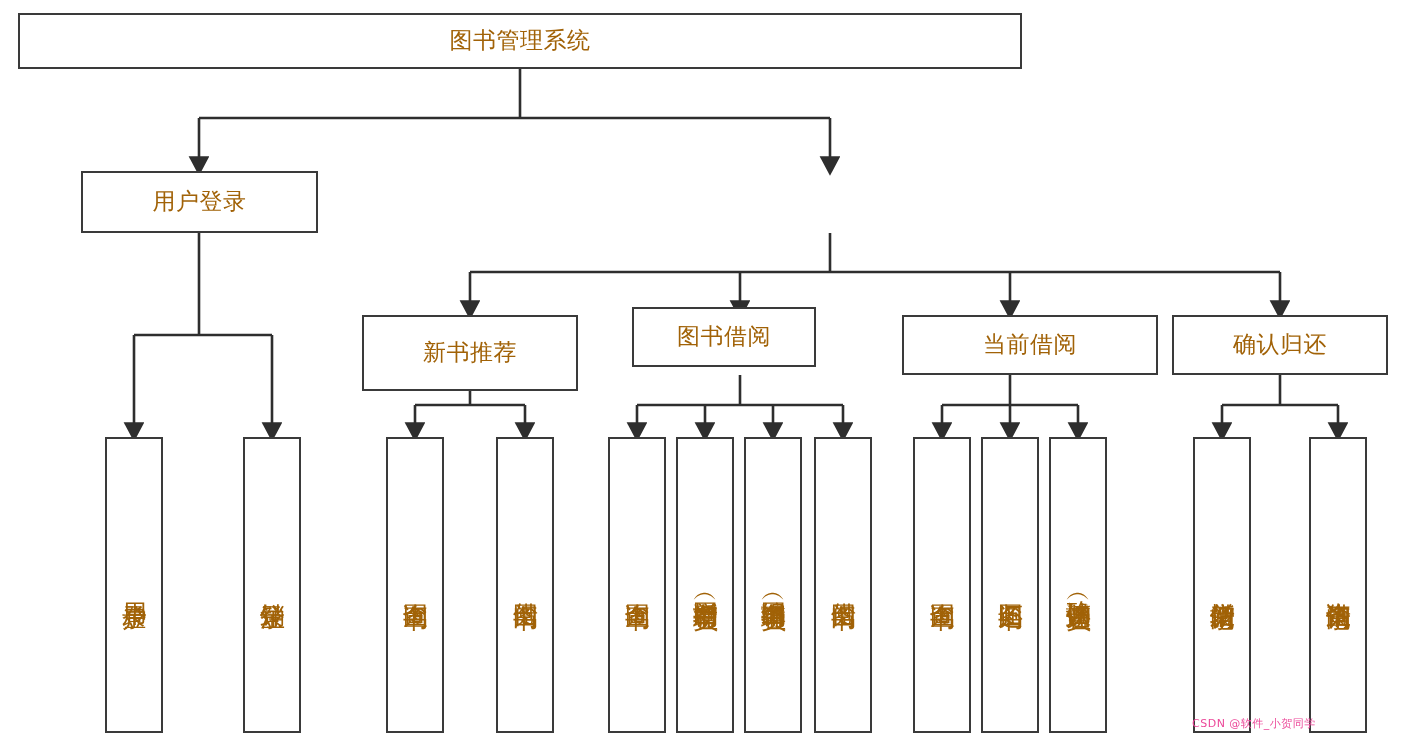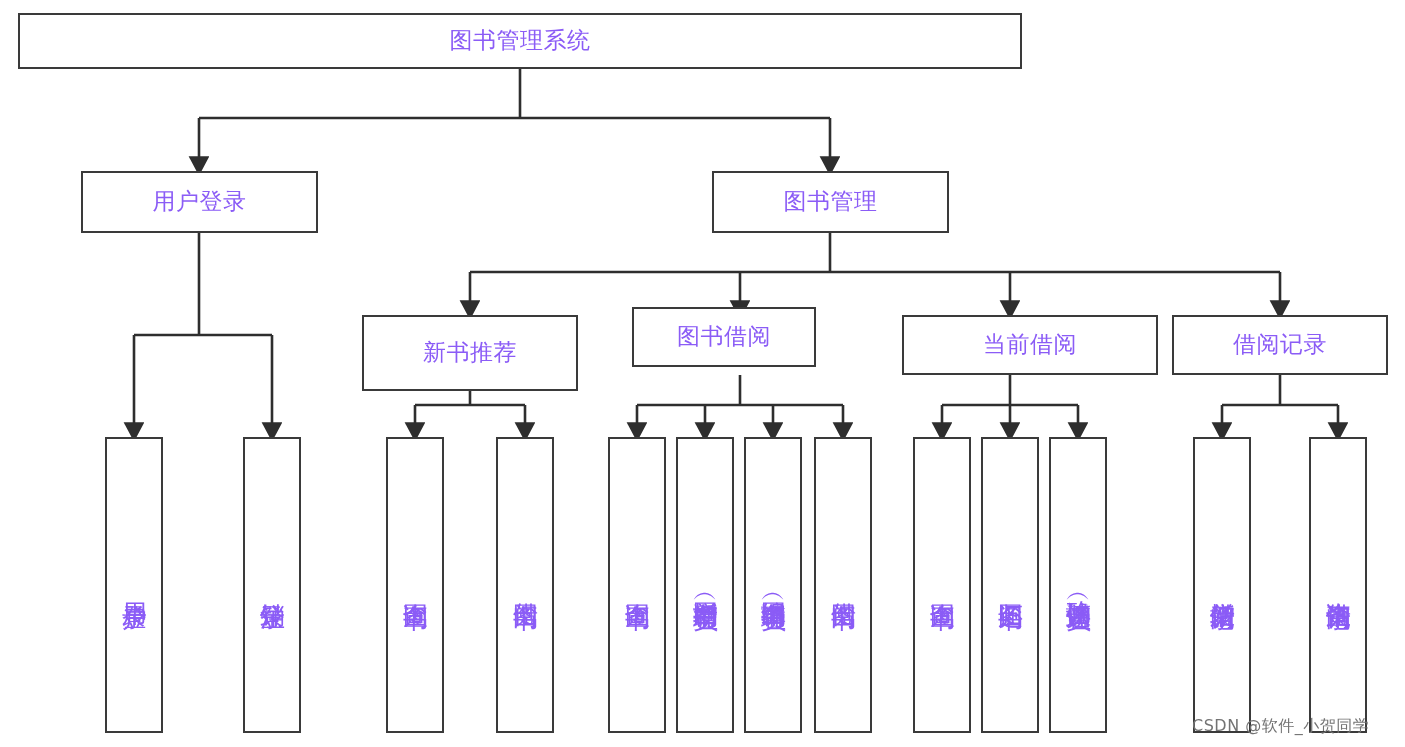--- a/index.html
+++ b/index.html
@@ -30,21 +30,21 @@
     position: absolute;
     box-sizing: border-box;
     background: #ffffff;
     border: 2px solid #3a3a3a;
     display: flex;
     align-items: center;
     justify-content: center;
     z-index: 2;
   }
   .node .label {
-    color: #8b5cf6;
+    color: #a16207;
     line-height: 1.12;
     text-align: left;
     letter-spacing: 0.5px;
     white-space: nowrap;
   }
   .node.h .label {
     font-size: 23px;
   }
   .node.root .label {
     font-size: 23px;
@@ -57,22 +57,22 @@
     writing-mode: vertical-rl;
     text-orientation: upright;
     font-size: 25px;
     line-height: 1.28;
     letter-spacing: 1px;
     white-space: nowrap;
     max-height: 272px;
   }
   .watermark {
     position: absolute;
-    color: #737373;
-    font-size: 16px;
+    color: #ec4899;
+    font-size: 11px;
     letter-spacing: 0.5px;
     z-index: 3;
     white-space: nowrap;
     font-family: "DejaVu Sans", "Liberation Sans", sans-serif;
     text-align: right;
   }
 </style>
 </head>
 <body>
 
@@ -128,35 +128,32 @@
     </g>
   </svg>
 
   <div class="node root h" style="left:18px; top:13px; width:1004px; height:56px;">
     <span class="label">图书管理系统</span>
   </div>
 
   <div class="node h" style="left:81px; top:171px; width:237px; height:62px;">
     <span class="label">用户登录</span>
   </div>
-  <div class="node h" style="left:712px; top:171px; width:237px; height:62px;">
-    <span class="label">图书管理</span>
-  </div>
 
   <div class="node h" style="left:362px; top:315px; width:216px; height:76px;">
     <span class="label">新书推荐</span>
   </div>
   <div class="node h" style="left:632px; top:307px; width:184px; height:60px;">
     <span class="label">图书借阅</span>
   </div>
   <div class="node h" style="left:902px; top:315px; width:256px; height:60px;">
     <span class="label">当前借阅</span>
   </div>
   <div class="node h" style="left:1172px; top:315px; width:216px; height:60px;">
-    <span class="label">借阅记录</span>
+    <span class="label">确认归还</span>
   </div>
 
   <div class="node v" style="left:105px; top:437px; width:58px; height:296px;">
     <span class="label">用户登录</span>
   </div>
   <div class="node v" style="left:243px; top:437px; width:58px; height:296px;">
     <span class="label">注销登录</span>
   </div>
 
   <div class="node v" style="left:386px; top:437px; width:58px; height:296px;">

